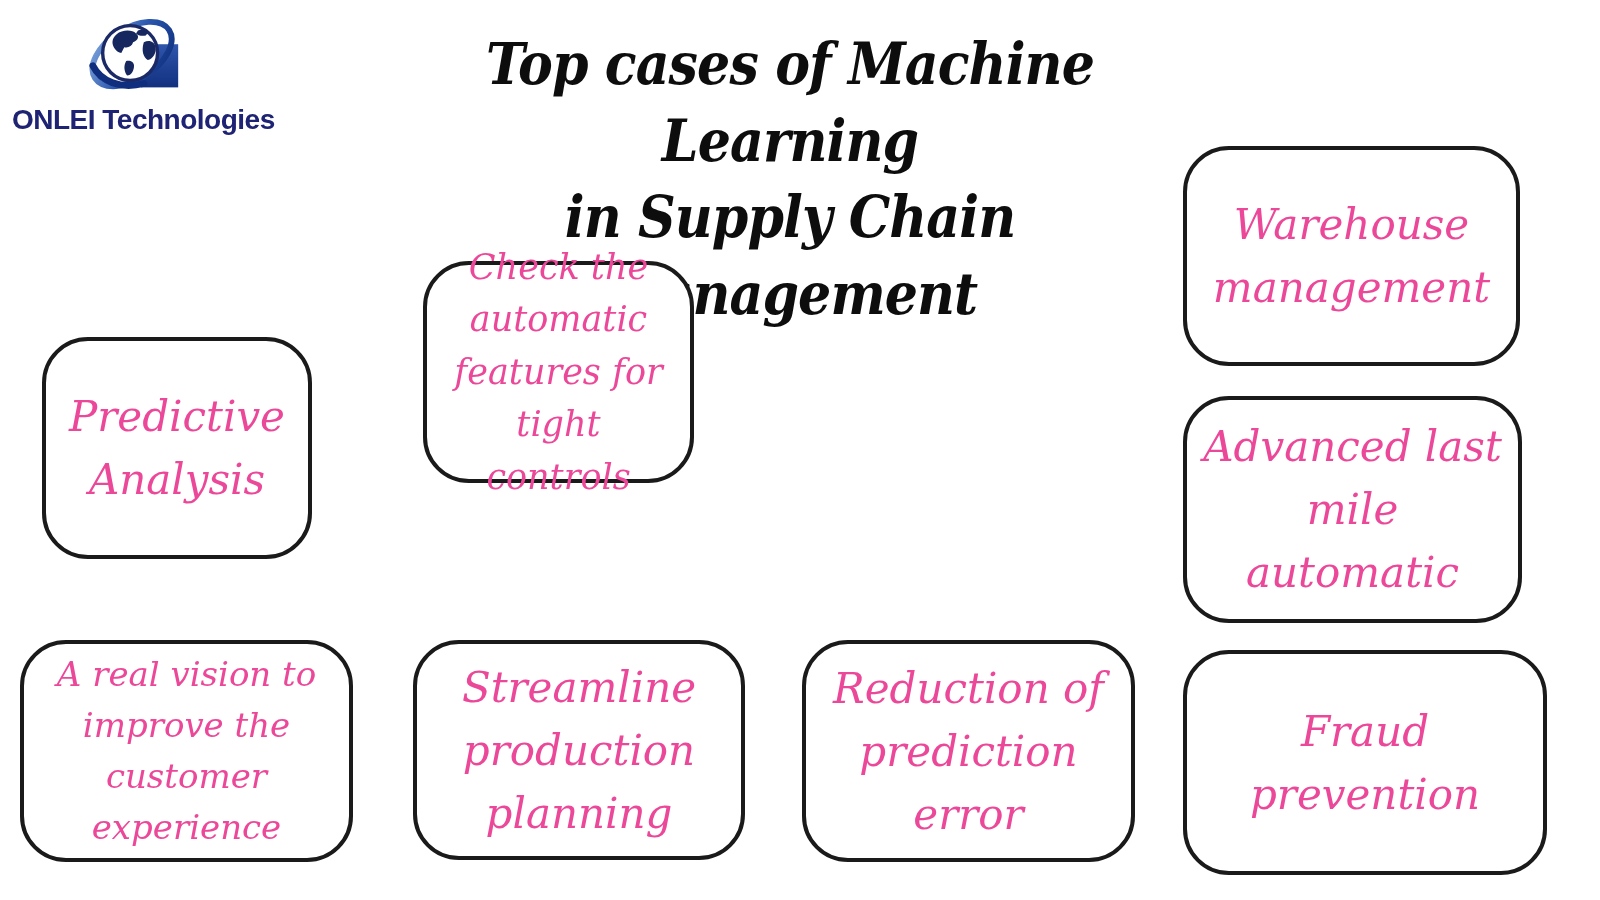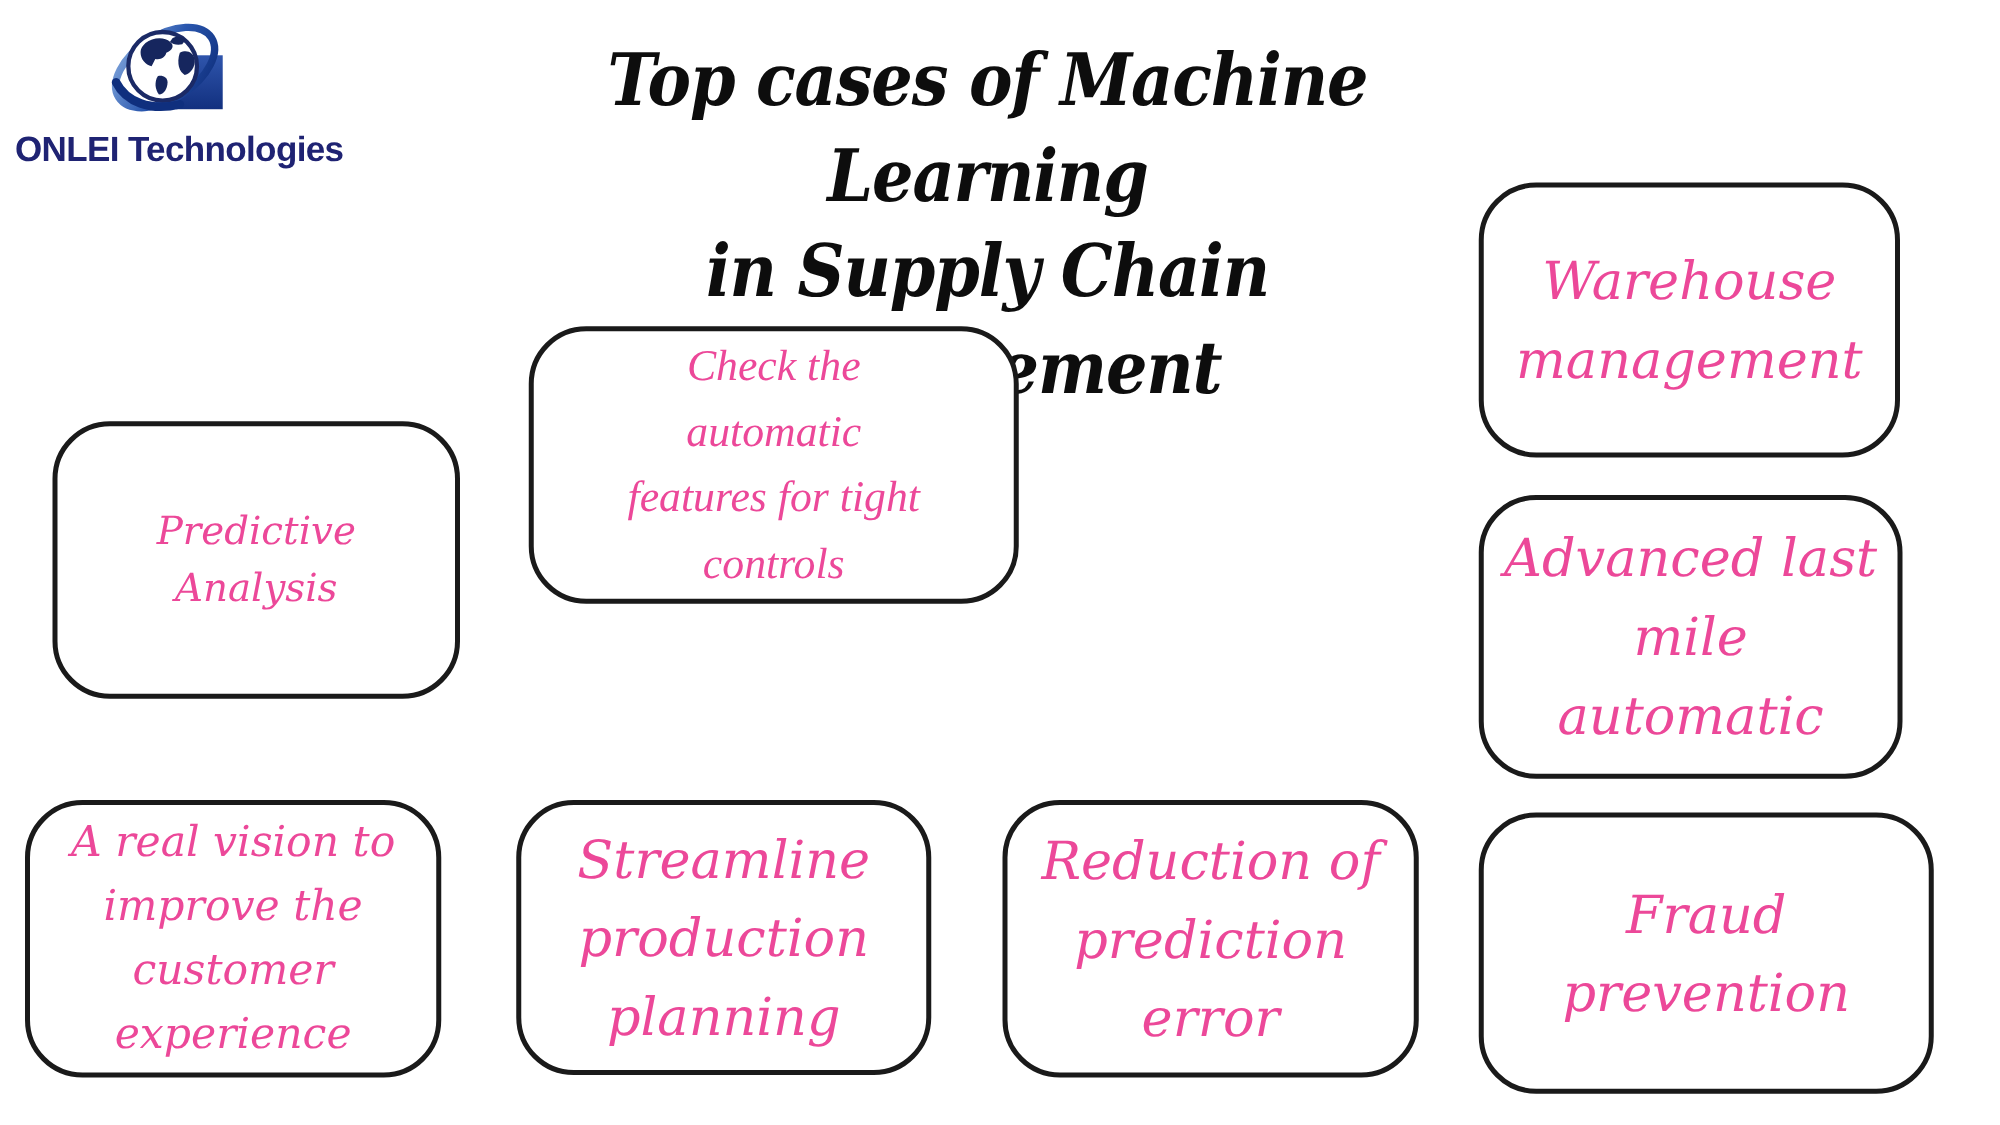--- a/index.html
+++ b/index.html
@@ -26,22 +26,22 @@
   
   .box{
     position:absolute;background:#ffffff;border:4.5px solid #1a1a1a;
     border-radius:46px;display:flex;align-items:center;justify-content:center;
     text-align:center;box-sizing:border-box;
   }
   .box-text{
     font-style:italic;white-space:pre-line;line-height:1.5;
     color:#ec4899;padding:0 8px;
   }
-  .b1{left:42px;  top:337px;width:326px;height:222px;font-size:31px;}
-  .b2{left:423px; top:261px;width:392px;height:222px;font-size:35px;font-family:Liberation Serif, serif;}
+  .b1{left:42px;  top:337px;width:270px;height:222px;font-size:42px;}
+  .b2{left:423px; top:261px;width:271px;height:222px;font-size:35px;}
   .b3{left:802px; top:374px;width:333px;height:223px;font-size:42px;}
   .b4{left:1183px;top:146px;width:337px;height:220px;font-size:42px;}
   .b5{left:1183px;top:396px;width:339px;height:227px;font-size:42px;}
   .b6{left:20px;  top:640px;width:333px;height:222px;font-size:34px;}
   .b7{left:413px; top:640px;width:332px;height:220px;font-size:42px;}
   .b8{left:802px; top:640px;width:333px;height:222px;font-size:42px;}
   .b9{left:1183px;top:650px;width:364px;height:225px;font-size:42px;}
 </style>
 </head>
 <body>

